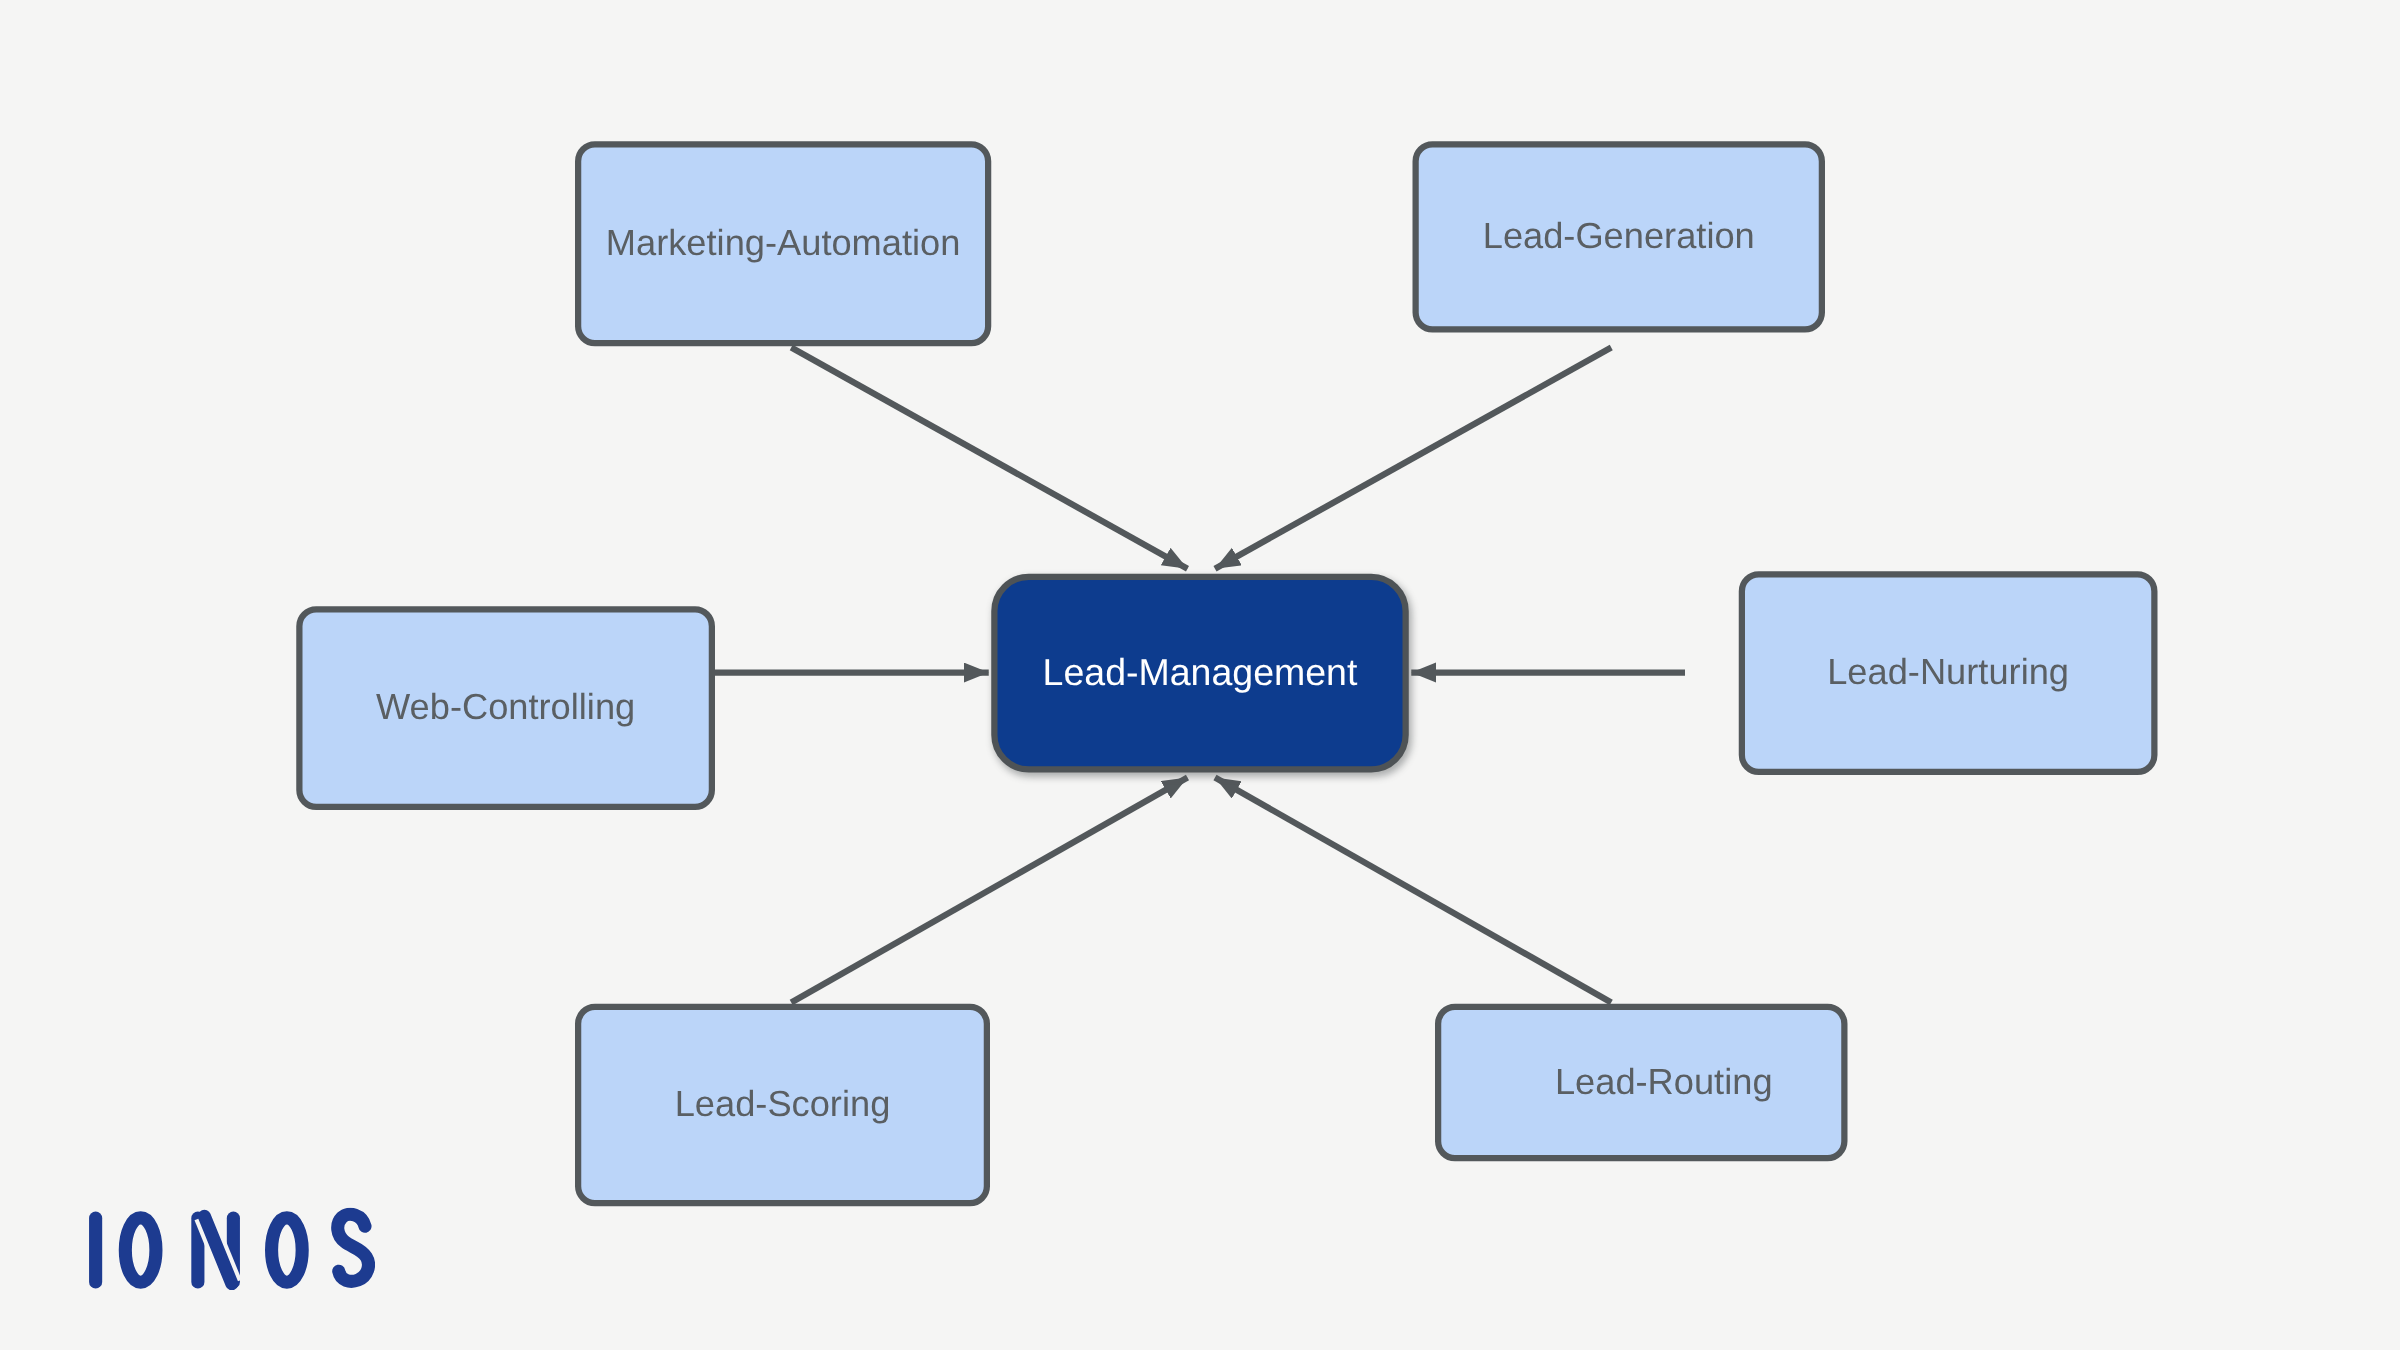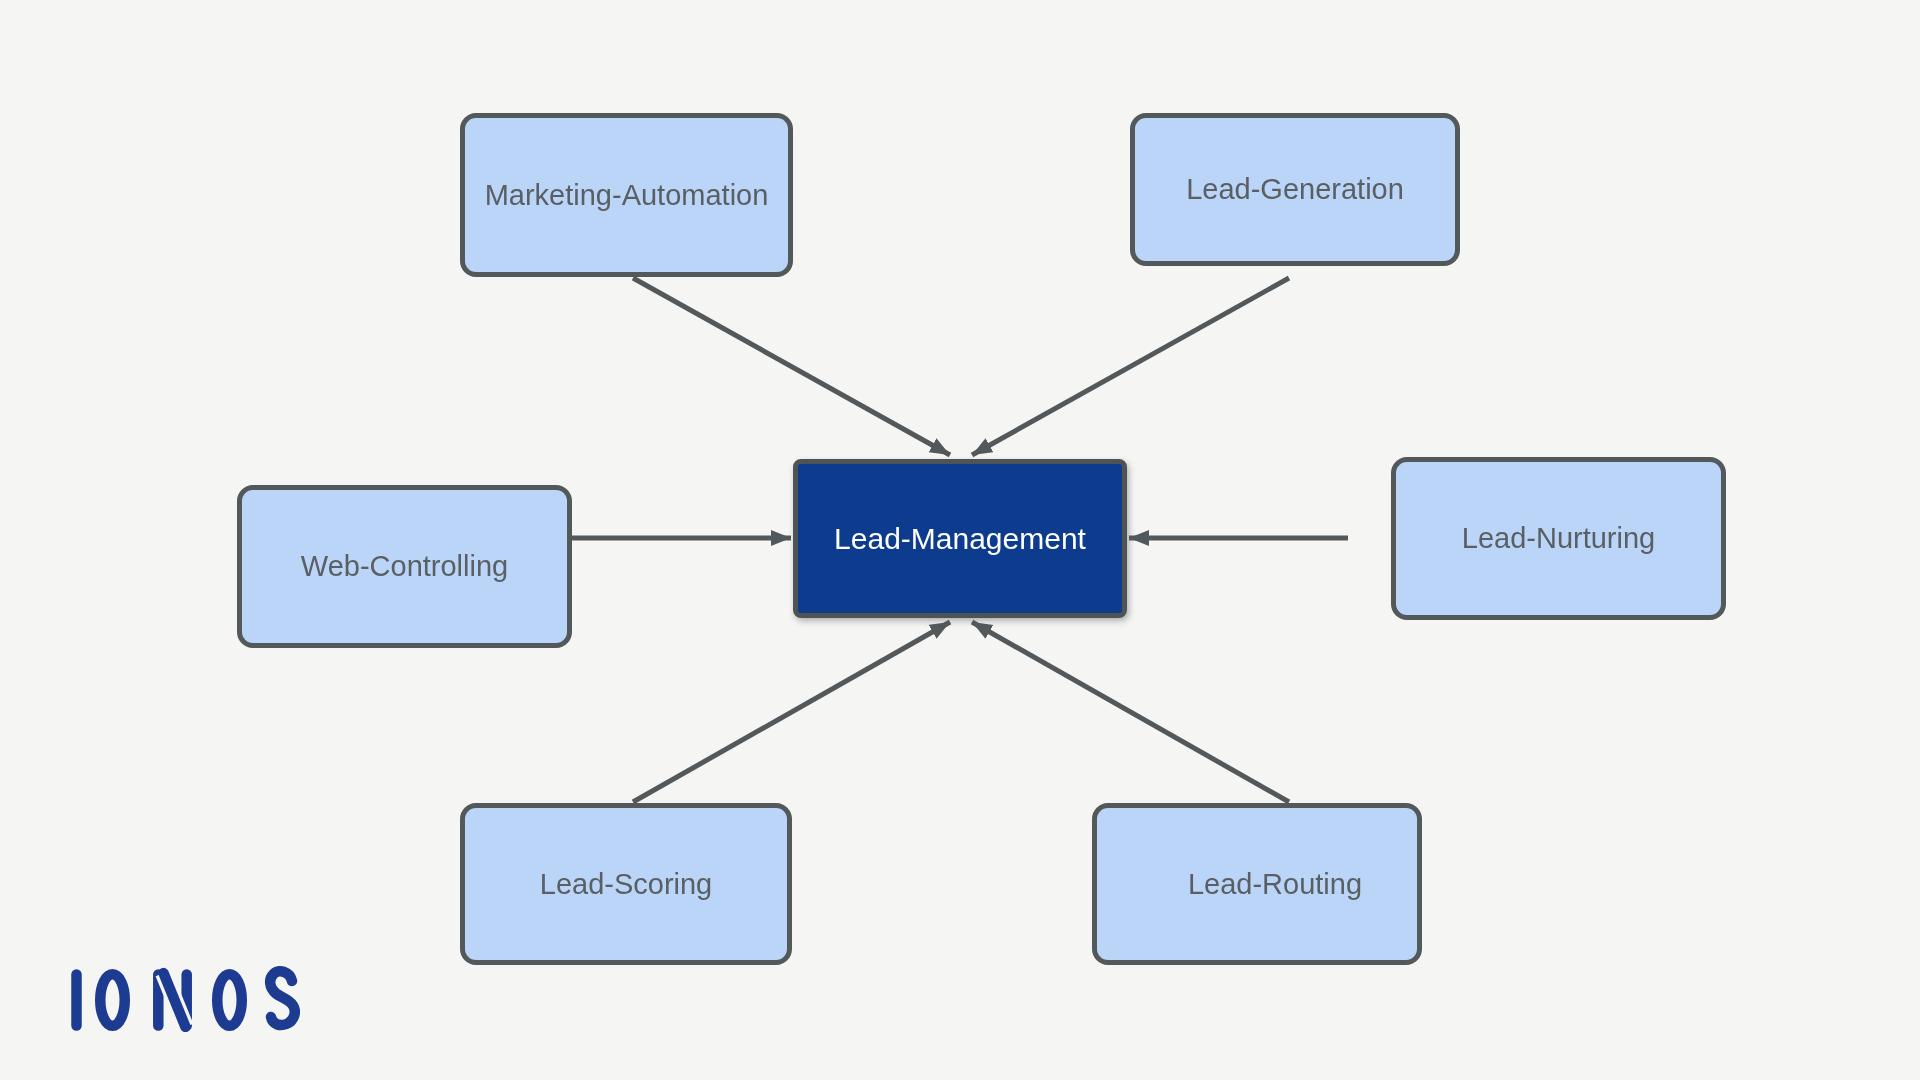--- a/index.html
+++ b/index.html
@@ -31,29 +31,29 @@
     border-radius:16px;
     color:var(--node-text);
     font-size:29px;
     text-align:center;
   }
   .n-ma{left:460px;top:113px;width:333px;height:164px;}
   .n-lg{left:1130px;top:113px;width:330px;height:153px;}
   .n-wc{left:237px;top:457px;width:335px;height:163px;margin-top:28px;}
   .n-ln{left:1348px;top:457px;width:335px;height:163px;margin-left:43px;}
   .n-ls{left:460px;top:803px;width:332px;height:162px;}
-  .n-lr{left:1092px;top:803px;width:330px;height:162px;padding-left:36px;}
+  .n-lr{left:1148px;top:803px;width:330px;height:126px;padding-left:36px;}
   .n-center{
     left:793px;top:459px;width:334px;height:159px;
     background:var(--center-fill);
     color:var(--center-text);
     font-size:30px;
     border-color:#4e5356;
     box-shadow:2px 3px 6px rgba(84,89,92,0.45);
-    border-radius:8px;
+    border-radius:30px;
   }
   svg.logo{position:absolute;left:68px;top:966px;width:232px;height:66px;}
   svg.logo .stroke{fill:none;stroke:var(--logo);stroke-width:10.5;stroke-linecap:round;}
   svg.logo .casing{fill:none;stroke:var(--background);stroke-width:17;stroke-linecap:butt;}
 </style>
 </head>
 <body>
 
 <div class="canvas">
 

